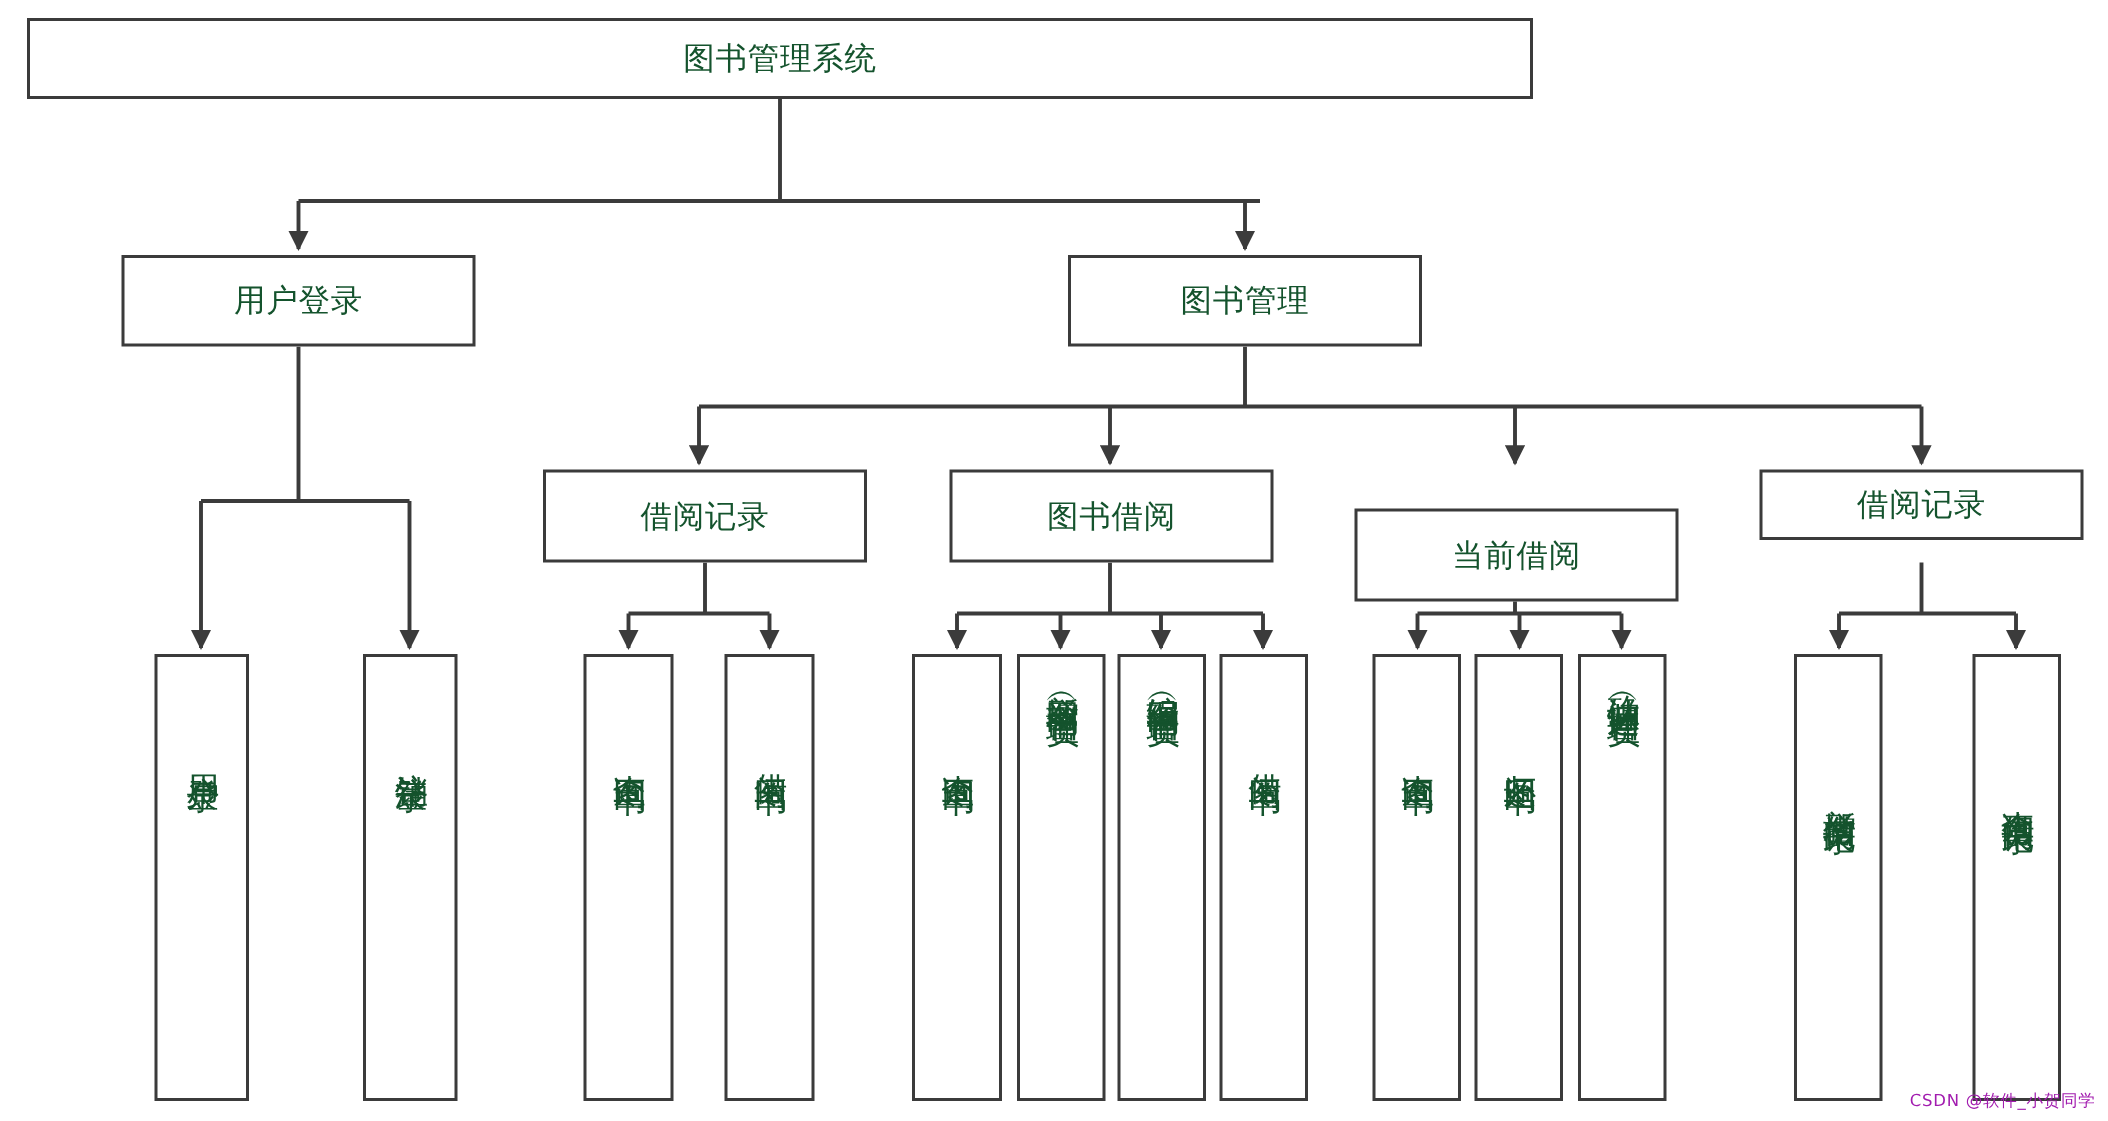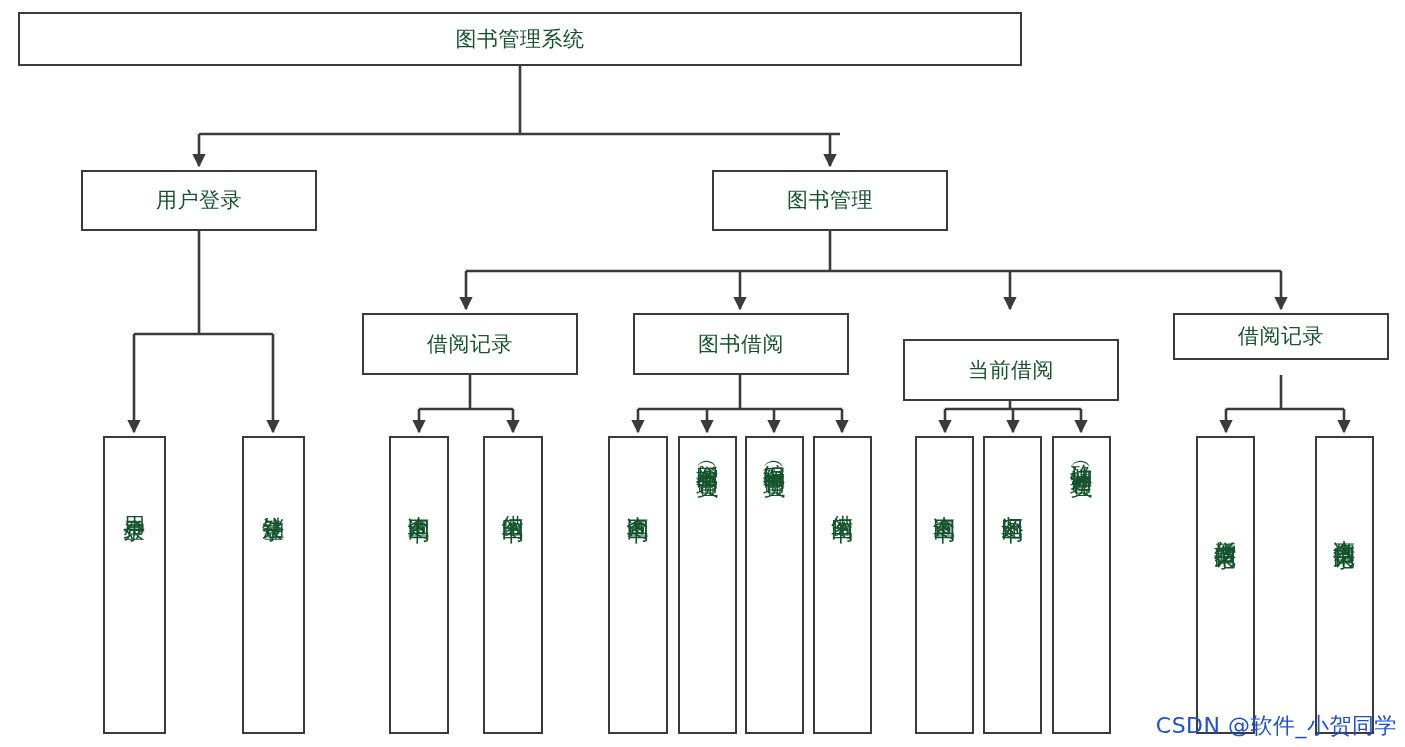--- a/index.html
+++ b/index.html
@@ -62,22 +62,22 @@
   .node.vertical.mid-pad {
     padding-top: 60px;
   }
   .node.vertical.low-pad {
     padding-top: 84px;
   }
   #watermark {
     position: absolute;
     right: 8px;
     bottom: 6px;
-    font-size: 22px;
-    color: #1d4ed8;
+    font-size: 11px;
+    color: #a21caf;
     z-index: 3;
     white-space: nowrap;
     letter-spacing: 0.5px;
   }
 </style>
 </head>
 <body>
 
 <div id="canvas">
 

